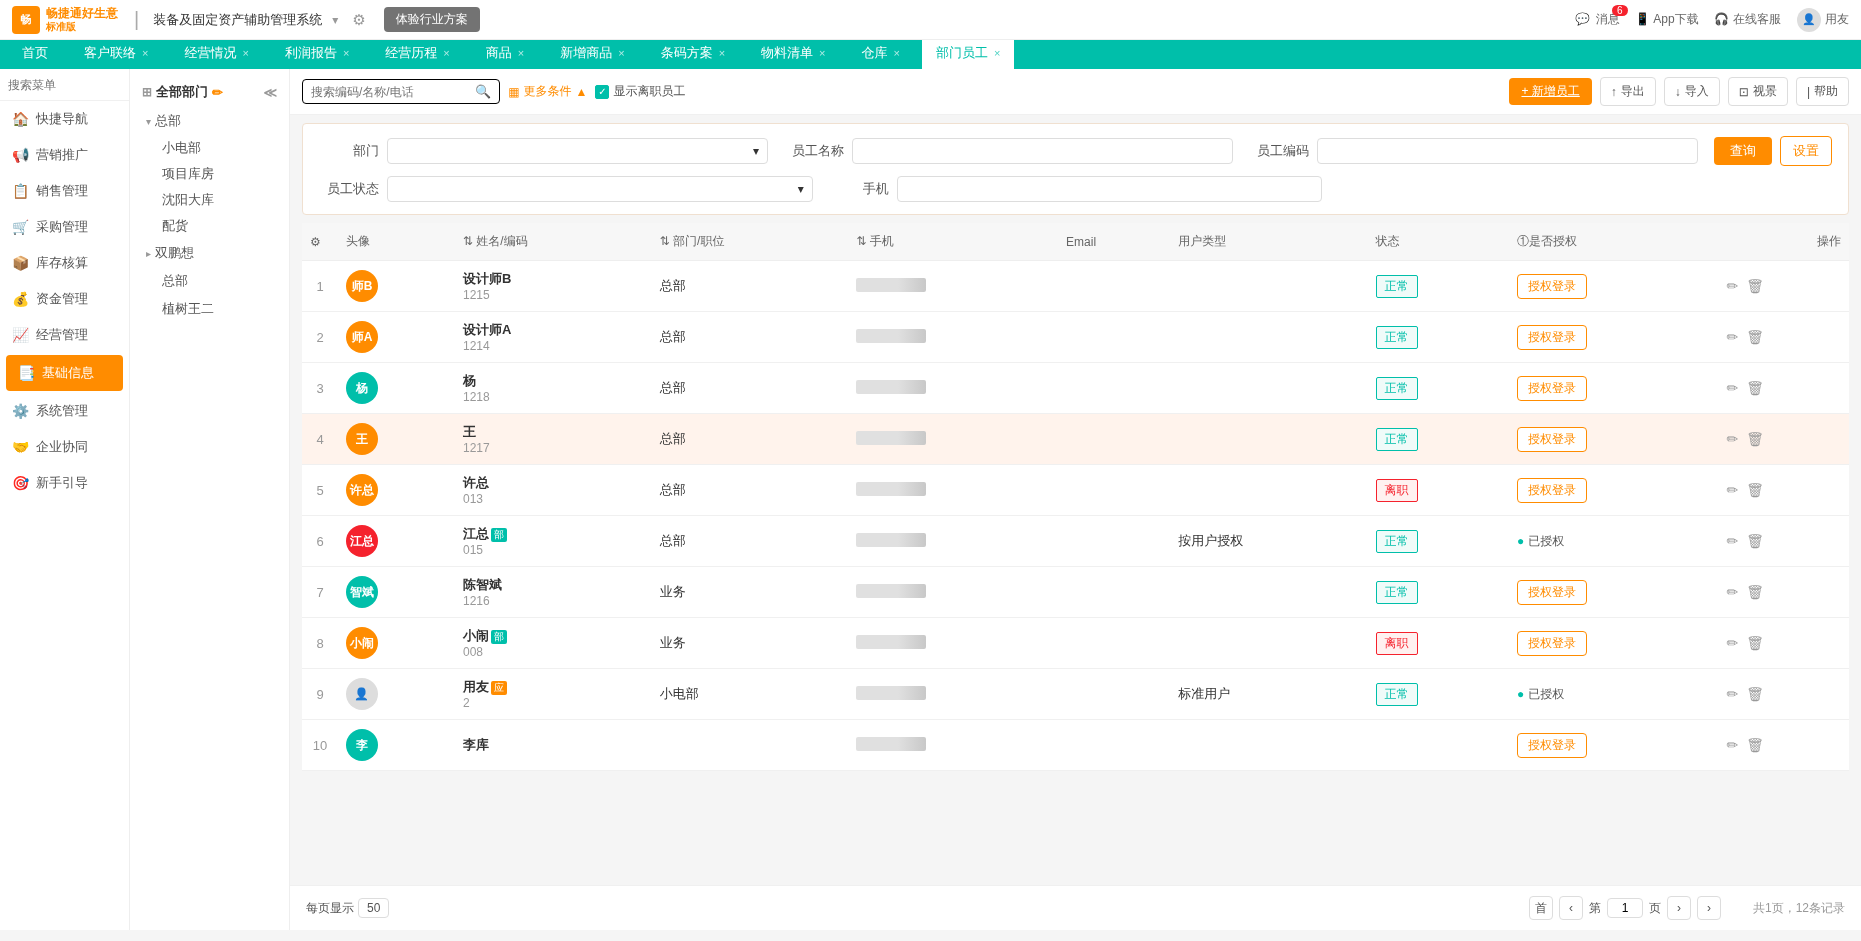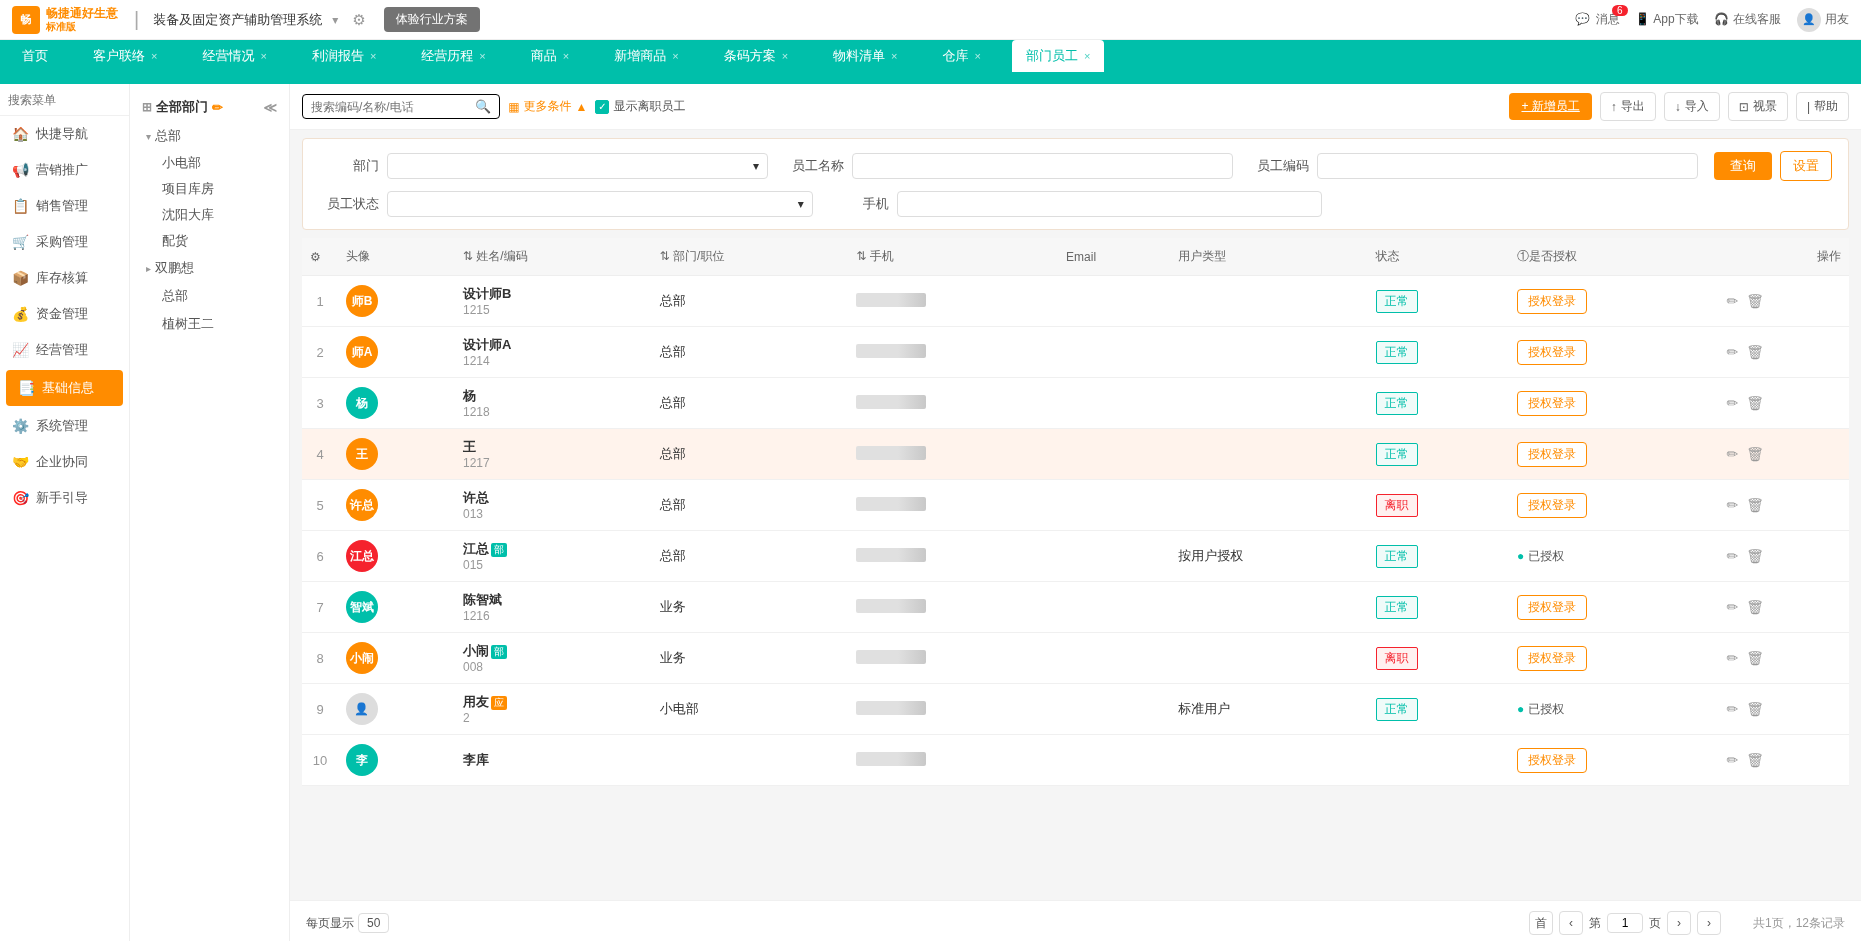--- a/index.html
+++ b/index.html
@@ -14,21 +14,21 @@
     .top-bar-gear { color: #999; font-size: 15px; cursor: pointer; margin-left: 4px; }
     .top-bar-trial { background: #737373; color: #fff; border: none; border-radius: 4px; padding: 4px 12px; font-size: 12px; cursor: pointer; margin-left: 8px; }
     .top-bar-right { margin-left: auto; display: flex; align-items: center; gap: 16px; font-size: 12px; color: #666; }
     .top-bar-right .msg-icon { position: relative; cursor: pointer; }
     .msg-badge { position: absolute; top: -6px; right: -8px; background: #f5222d; color: #fff; border-radius: 8px; font-size: 10px; padding: 0 4px; min-width: 16px; text-align: center; }
     .top-bar-right span { cursor: pointer; }
     .top-bar-user { display: flex; align-items: center; gap: 4px; cursor: pointer; }
     .user-avatar-sm { width: 24px; height: 24px; border-radius: 50%; background: #ddd; display: flex; align-items: center; justify-content: center; font-size: 11px; color: #999; }
 
     
-    .nav-tabs { height: 44px; background: #00bfaa; display: flex; align-items: flex-start; padding: 0 8px; gap: 17px; overflow-x: auto; }
+    .nav-tabs { height: 29px; background: #00bfaa; display: flex; align-items: flex-end; padding: 0 8px; gap: 8px; overflow-x: auto; }
     .nav-tab { height: 32px; padding: 0 14px; border-radius: 4px 4px 0 0; display: flex; align-items: center; gap: 4px; font-size: 13px; color: #fff; cursor: pointer; white-space: nowrap; }
     .nav-tab.active { background: #fff; color: #00bfaa; }
     .nav-tab .close-x { font-size: 11px; opacity: 0.7; margin-left: 2px; }
     .nav-tab.active .close-x { color: #00bfaa; }
 
     
     .main-layout { display: flex; height: calc(100vh - 80px); }
 
     
     .sidebar { width: 130px; background: #fff; border-right: 1px solid #eee; flex-shrink: 0; display: flex; flex-direction: column; }

